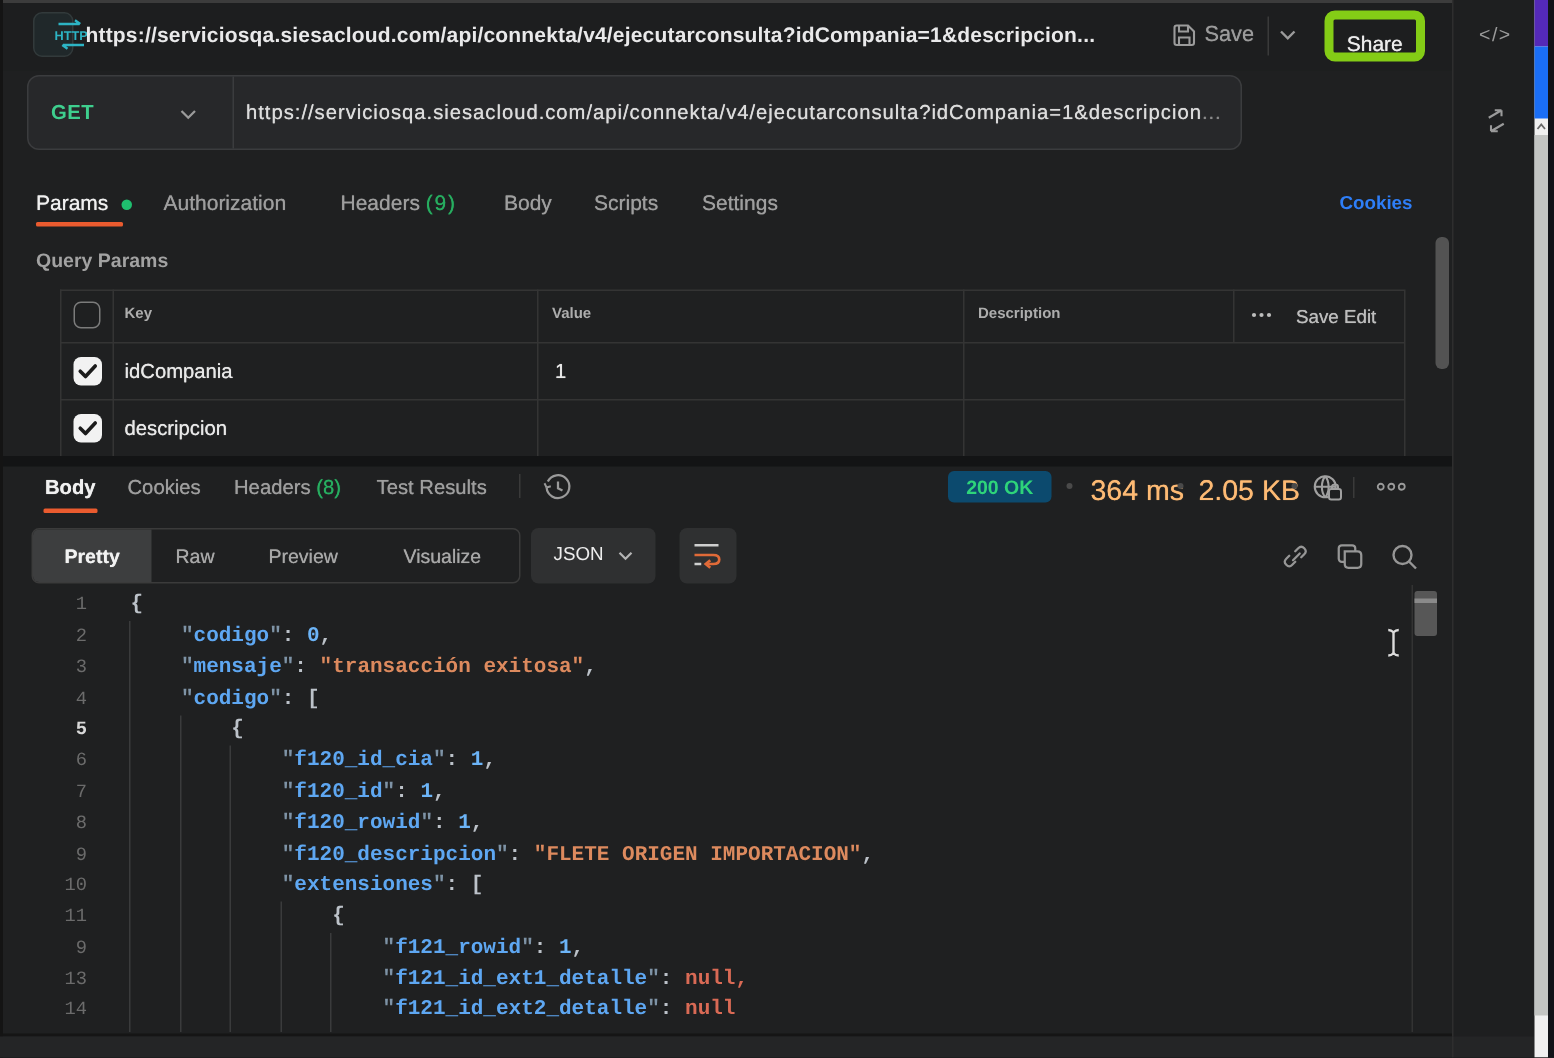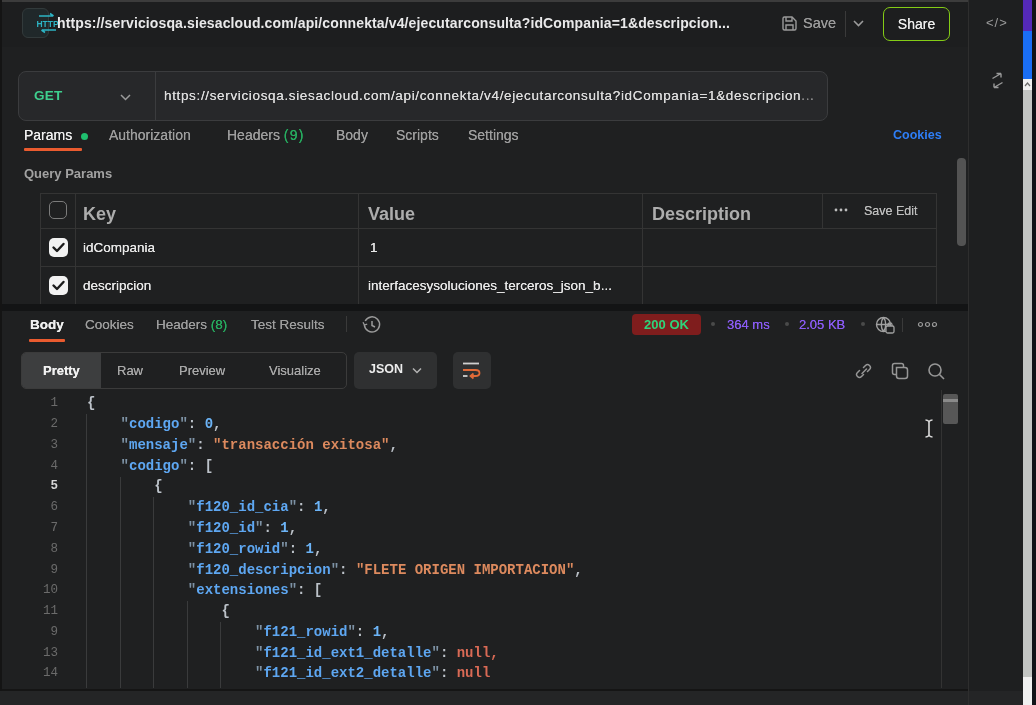--- a/index.html
+++ b/index.html
@@ -9,58 +9,58 @@
 .ic { position:absolute; }
 
 #topbar { position:absolute; left:0; top:0; width:1010px; height:47px; background:#1d1e1f; }
 #topstrip { position:absolute; left:0; top:0; width:1010px; height:2px; background:#3c3c3c; }
 #httpicon { position:absolute; left:22px; top:8px; width:27px; height:30px; border:1px solid #323a3b; border-radius:6px; background:#20282a;padding-left:12px; }
 #urltop { position:absolute; left:57px; top:15px; font-size:14px; font-weight:bold; color:#e9e9ea; letter-spacing:0.12px; }
 #saveic { left:781px; top:15px; }
 #savetxt { position:absolute; left:803px; top:15px; font-size:14.5px; color:#9b9b9b; }
 #vd1 { position:absolute; left:845px; top:11px; width:1px; height:26px; background:#3a3a3a; }
 #chev1 { left:852px; top:19px; }
-#sharebtn { position:absolute; left:883px; top:7px; width:67px; height:34px; border:1px solid #84cc16; border-radius:7px; }
+#sharebtn { position:absolute; left:883px; top:7px; width:67px; height:34px; border:6px solid #84cc16; border-radius:7px; }
 #sharetxt { position:absolute; left:0; top:8px; width:100%; text-align:center; font-size:14px; color:#ececec; font-weight:500; }
 
-#urlbox { position:absolute; left:18px; top:71px; width:810px; height:50px; background:#27282a; border:1px solid #3b3c3e; border-radius:8px; }
+#urlbox { position:absolute; left:18px; top:50px; width:810px; height:50px; background:#27282a; border:1px solid #3b3c3e; border-radius:8px; }
 #gettxt { position:absolute; left:15px; top:16px; font-size:13.5px; font-weight:bold; color:#3ecf8e; letter-spacing:0.3px; }
 #chev2 { left:100px; top:21px; }
 #vd2 { position:absolute; left:136px; top:0px; width:1px; height:48px; background:#3b3c3e; }
 #urlval { position:absolute; left:145px; top:16px; font-size:13.5px; color:#dcdcdc; white-space:nowrap; letter-spacing:0.65px; }
 #urlell { color:#8a8a8a; }
 #sendbtn { position:absolute; left:836px; top:60px; width:115px; height:47px; background:#1a63e8; border-radius:7px; }
 #sendtxt { position:absolute; left:0; top:13px; width:77px; text-align:center; font-size:15.5px; font-weight:bold; color:#fff; }
 #sendvd { position:absolute; left:77px; top:0; width:1px; height:47px; background:rgba(255,255,255,0.28); }
 #chev3 { left:88px; top:20px; }
 
 .tab { position:absolute; top:127px; font-size:14px; color:#9e9e9e; }
 #tab-params { left:24px; color:#f0f0f0; font-weight:normal; }
 #pdot { position:absolute; left:81px; top:133px; width:7px; height:7px; border-radius:50%; background:#1fbf6f; }
 #tabline { position:absolute; left:24px; top:148px; width:58px; height:2.5px; background:#ea5b2f; border-radius:1px; }
 #cookies1 { position:absolute; left:893px; top:128px; font-size:12.5px; font-weight:bold; color:#2e7ef7; }
 #qplabel { position:absolute; left:24px; top:166px; font-size:13px; font-weight:bold; color:#a2a2a2; }
 
 .hline { position:absolute; background:#343434; height:1px; }
 .vline { position:absolute; background:#343434; width:1px; }
-.th { position:absolute; font-size:18px; color:#adadad; font-weight:bold;text-align:center; }
+.th { position:absolute; font-size:10px; color:#adadad; font-weight:bold;text-align:center; }
 .td { position:absolute; font-size:13.5px; color:#e8e8e8; }
 #bulked { position:absolute; left:864px; top:204px; font-size:12.5px; color:#bdbdbd; }
 .cb { position:absolute; left:49px; width:19px; height:19px; border-radius:5px; background:#f2f2f2; }
 #cbh { position:absolute; left:49px; top:201px; width:18px; height:18px; border-radius:5px; border:1.5px solid #7b7b7b; background:transparent; }
 
 #secdiv { position:absolute; left:0; top:304px; width:1010px; height:7px; background:#131415; }
 .rtab { position:absolute; top:317px; font-size:13.5px; color:#9e9e9e; }
 #rt-body { left:30px; color:#f0f0f0; font-weight:bold; }
 #rline { position:absolute; left:29px; top:339px; width:36px; height:2.5px; background:#ea5b2f; border-radius:1px; }
 #vd3 { position:absolute; left:346px; top:316px; width:1px; height:16px; background:#3a3a3a; }
-#badge { position:absolute; left:632px; top:314px; width:69px; height:21px; background:#7f1d1d; border-radius:4px; }
+#badge { position:absolute; left:632px; top:314px; width:69px; height:21px; background:#0c4a6e; border-radius:4px; }
 #badge span { position:absolute; width:100%; text-align:center; top:3px; font-size:13px; font-weight:bold; color:#2ed47a; }
 .dot { position:absolute; width:4px; height:4px; border-radius:50%; background:#4a4a4a; top:322px; }
-.meta { position:absolute; top:317px; font-size:13px; color:#8b5cf6; }
+.meta { position:absolute; top:317px; font-size:19px; color:#fdba74; }
 #vd4 { position:absolute; left:902px; top:318px; width:1px; height:14px; background:#3a3a3a; }
 
 #prgroup { position:absolute; left:21px; top:352px; width:326px; height:37px; border:1px solid #3b3b3b; border-radius:5px; }
 #prsel { position:absolute; left:0px; top:0px; width:79px; height:35px; background:#3d3e3f; border-radius:4px 0 0 4px; }
 .prtxt { position:absolute; top:10px; font-size:13px; color:#a8a8a8; }
 #jsonbox { position:absolute; left:354px; top:352px; width:83px; height:37px; background:#2f3031; border-radius:5px; }
 #wrapbox { position:absolute; left:453px; top:352px; width:38px; height:37px; background:#2f3031; border-radius:5px; }
 
 #gutter { position:absolute; left:20px; top:393.4px; width:38px; text-align:right;
   font-family:"Liberation Mono", monospace; font-size:12.5px; line-height:20.77px; color:#6b6b6b; white-space:pre; }
@@ -170,21 +170,20 @@
     </div>
   <div class="td" style="left:83px; top:240px;">idCompania</div>
   <div class="td" style="left:370px; top:240px;">1</div>
 
   <div class="cb" style="top:276px;">
       <svg width="19" height="19" viewBox="0 0 19 19">
         <path d="M4.5 9.5 L8 13 L14.5 6" stroke="#1b1b1b" stroke-width="2.4" fill="none" stroke-linecap="round" stroke-linejoin="round"></path>
       </svg>
     </div>
   <div class="td" style="left:83px; top:278px;">descripcion</div>
-  <div class="td" style="left:368px; top:278px;">interfacesysoluciones_terceros_json_b...</div>
 
   <div id="secdiv"></div>
   <div class="rtab" id="rt-body">Body</div>
   <div class="rtab" style="left:85px">Cookies</div>
   <div class="rtab" style="left:156px">Headers <span style="color:#27ae60">(8)</span></div>
   <div class="rtab" style="left:251px">Test Results</div>
   <div id="rline"></div>
   <div id="vd3"></div>
   <svg class="ic" style="left:362px; top:315px;" width="20" height="20" viewBox="0 0 20 20">
     <g stroke="#9a9a9a" stroke-width="1.5" fill="none">
@@ -217,21 +216,21 @@
   </svg>
 
   <div id="prgroup">
     <div id="prsel"></div>
     <div class="prtxt" style="left:21px; color:#f2f2f2; font-weight:bold;">Pretty</div>
     <div class="prtxt" style="left:95px;">Raw</div>
     <div class="prtxt" style="left:157px;">Preview</div>
     <div class="prtxt" style="left:247px;">Visualize</div>
   </div>
   <div id="jsonbox">
-    <div style="position:absolute; left:15px; top:10px; font-size:12.5px; font-weight:bold; color:#ededed;">JSON</div>
+    <div style="position:absolute; left:15px; top:10px; font-size:12.5px; font-weight:normal; color:#ededed;">JSON</div>
     <svg class="ic" style="left:57px; top:15px;" width="12" height="8" viewBox="0 0 12 8">
         <path d="M2 1.5 L6 5.5 L10 1.5" stroke="#b3b3b3" stroke-width="1.5" fill="none"></path>
       </svg>
   </div>
   <div id="wrapbox">
     <svg class="ic" style="left:9px; top:9px;" width="20" height="19" viewBox="0 0 20 19">
       <path d="M1 2.5 H17" stroke="#cfcfcf" stroke-width="1.8" fill="none"></path>
       <path d="M1 9 H13.5 Q17.5 9 17.5 12 Q17.5 15 13.5 15 H9" stroke="#e06a38" stroke-width="1.8" fill="none"></path>
       <path d="M11.5 12.5 L8.5 15 L11.5 17.5" stroke="#e06a38" stroke-width="1.8" fill="none"></path>
       <path d="M1 15 H5.5" stroke="#cfcfcf" stroke-width="1.8" fill="none"></path>

